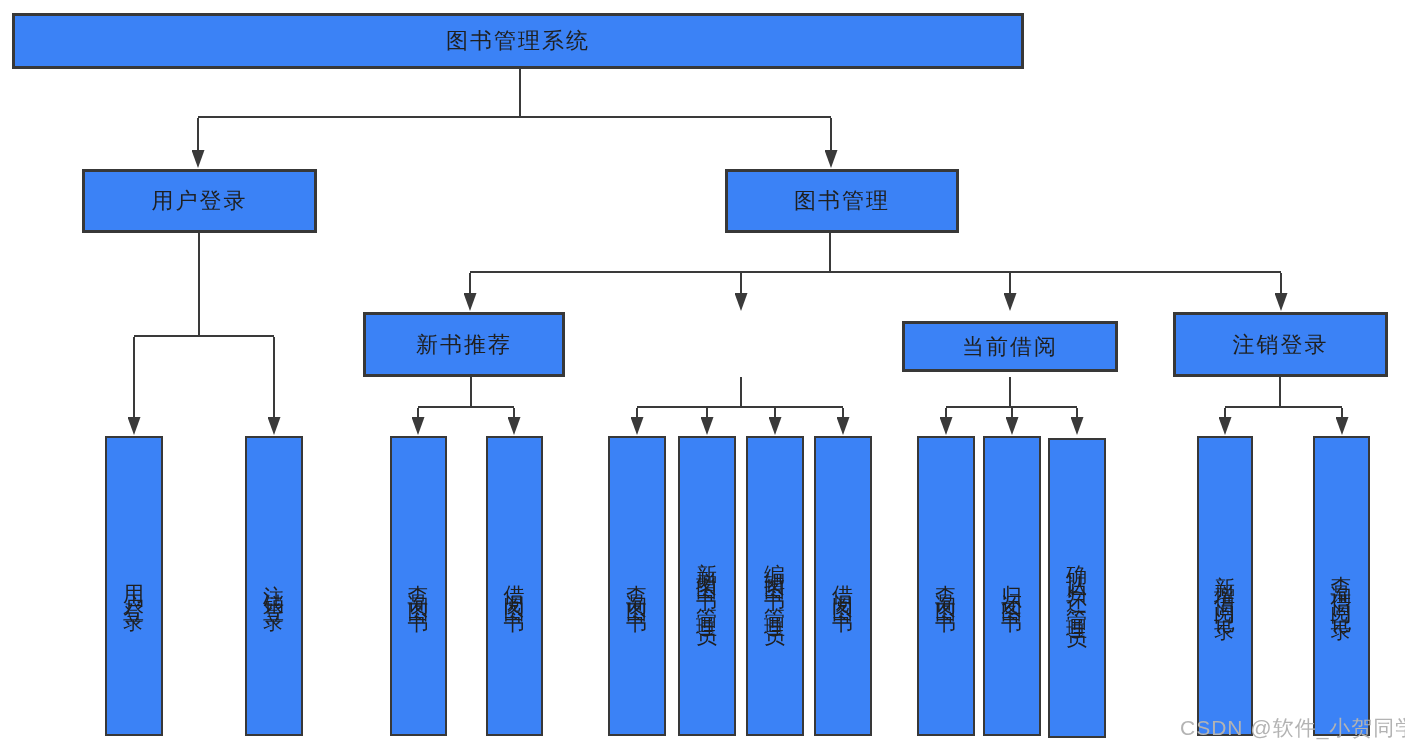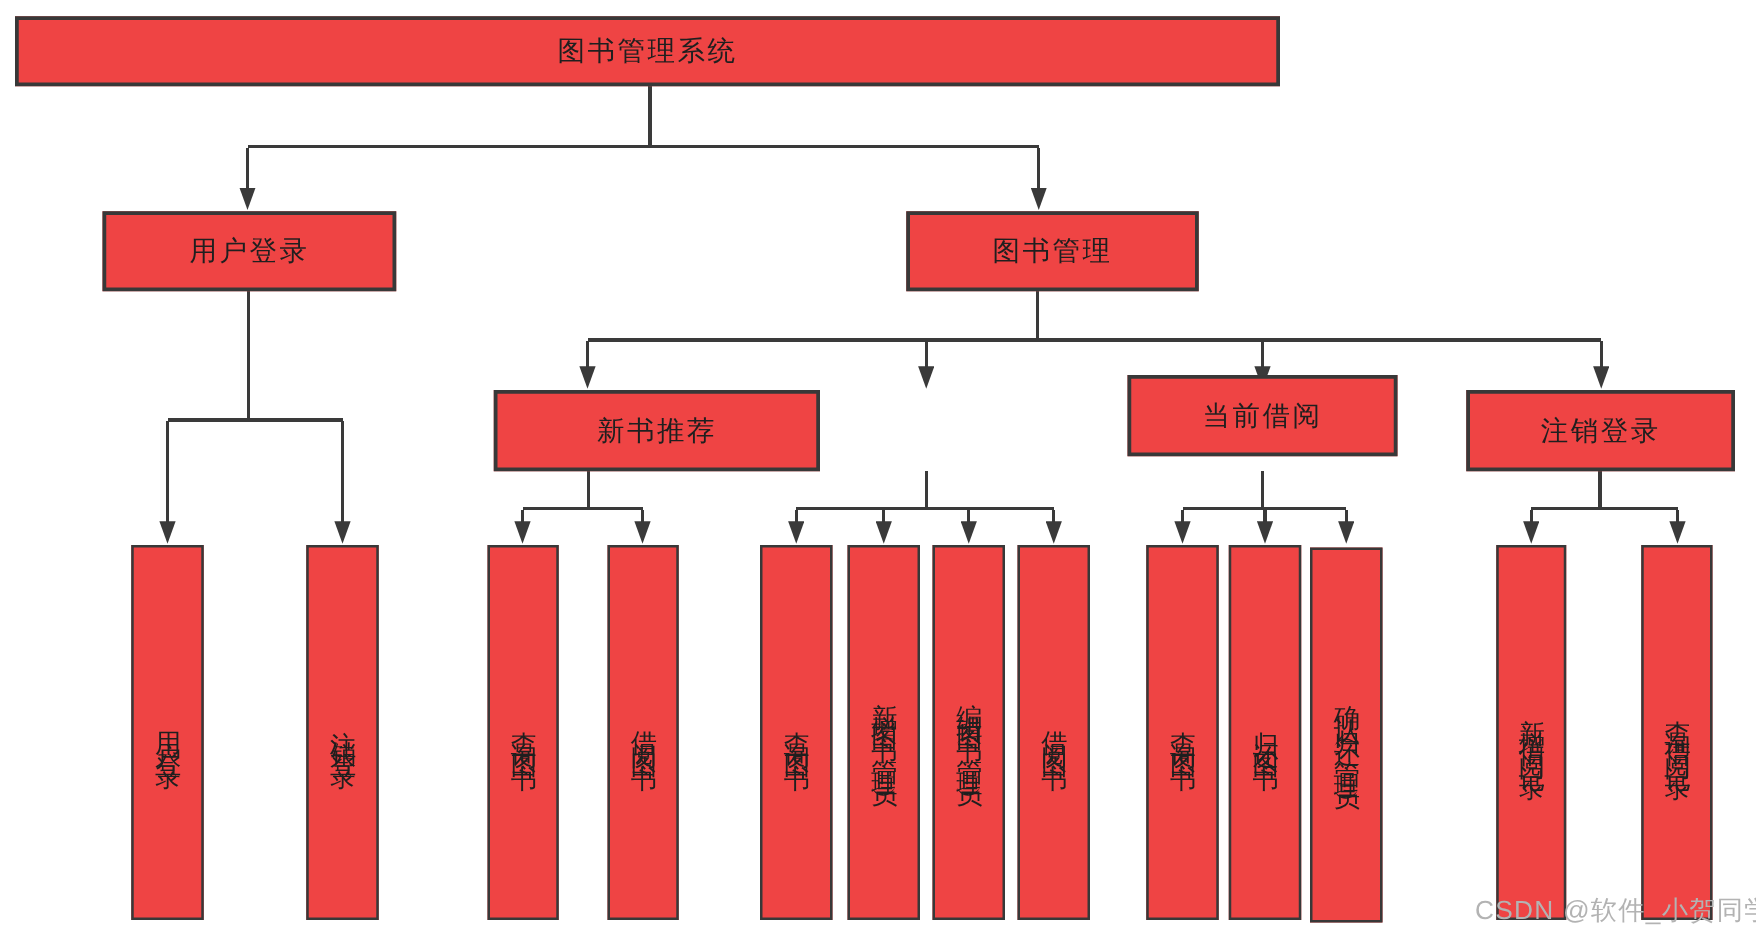--- a/index.html
+++ b/index.html
@@ -29,21 +29,21 @@
     z-index: 1;
   }
   svg.connectors line {
     stroke: var(--line);
     stroke-width: 2.6;
     shape-rendering: crispEdges;
   }
   #arr path { fill: var(--line); shape-rendering: auto; }
   .node {
     position: absolute;
-    background: #ef4444;
+    background: #3b82f6;
     border: 3px solid var(--box-border);
     color: var(--text);
     display: flex;
     align-items: center;
     justify-content: center;
     z-index: 2;
   }
   .hbox {
     font-size: 22px;
     letter-spacing: 2px;
@@ -120,22 +120,22 @@
     <line x1="1225" y1="407" x2="1342" y2="407"></line>
     <line x1="1225" y1="408" x2="1225" y2="419" marker-end="url(#arr)"></line>
     <line x1="1342" y1="408" x2="1342" y2="419" marker-end="url(#arr)"></line>
   </svg>
 
   <div class="node hbox" style="left:12px; top:13px; width:1012px; height:56px;">图书管理系统</div>
 
   <div class="node hbox" style="left:82px; top:169px; width:235px; height:64px;">用户登录</div>
   <div class="node hbox" style="left:713px; top:169px; width:234px; height:64px;margin-left:12px;">图书管理</div>
 
-  <div class="node hbox" style="left:363px; top:312px; width:261px; height:65px;margin-left:32px;">新书推荐</div>
-  <div class="node hbox" style="left:902px; top:300px; width:216px; height:65px;">当前借阅</div>
+  <div class="node hbox" style="left:363px; top:312px; width:202px; height:65px;">新书推荐</div>
+  <div class="node hbox" style="left:902px; top:321px; width:216px; height:51px;">当前借阅</div>
   <div class="node hbox" style="left:1173px; top:312px; width:215px; height:65px;">注销登录</div>
 
   <div class="node vbox" style="left:105px; top:436px; width:58px; height:300px;">用户登录</div>
   <div class="node vbox" style="left:245px; top:436px; width:58px; height:300px;">注销登录</div>
 
   <div class="node vbox" style="left:390px; top:436px; width:57px; height:300px;">查询图书</div>
   <div class="node vbox" style="left:486px; top:436px; width:57px; height:300px;">借阅图书</div>
 
   <div class="node vbox" style="left:608px; top:436px; width:58px; height:300px;">查询图书</div>
   <div class="node vbox" style="left:678px; top:436px; width:58px; height:300px;">新增图书（管理员）</div>

